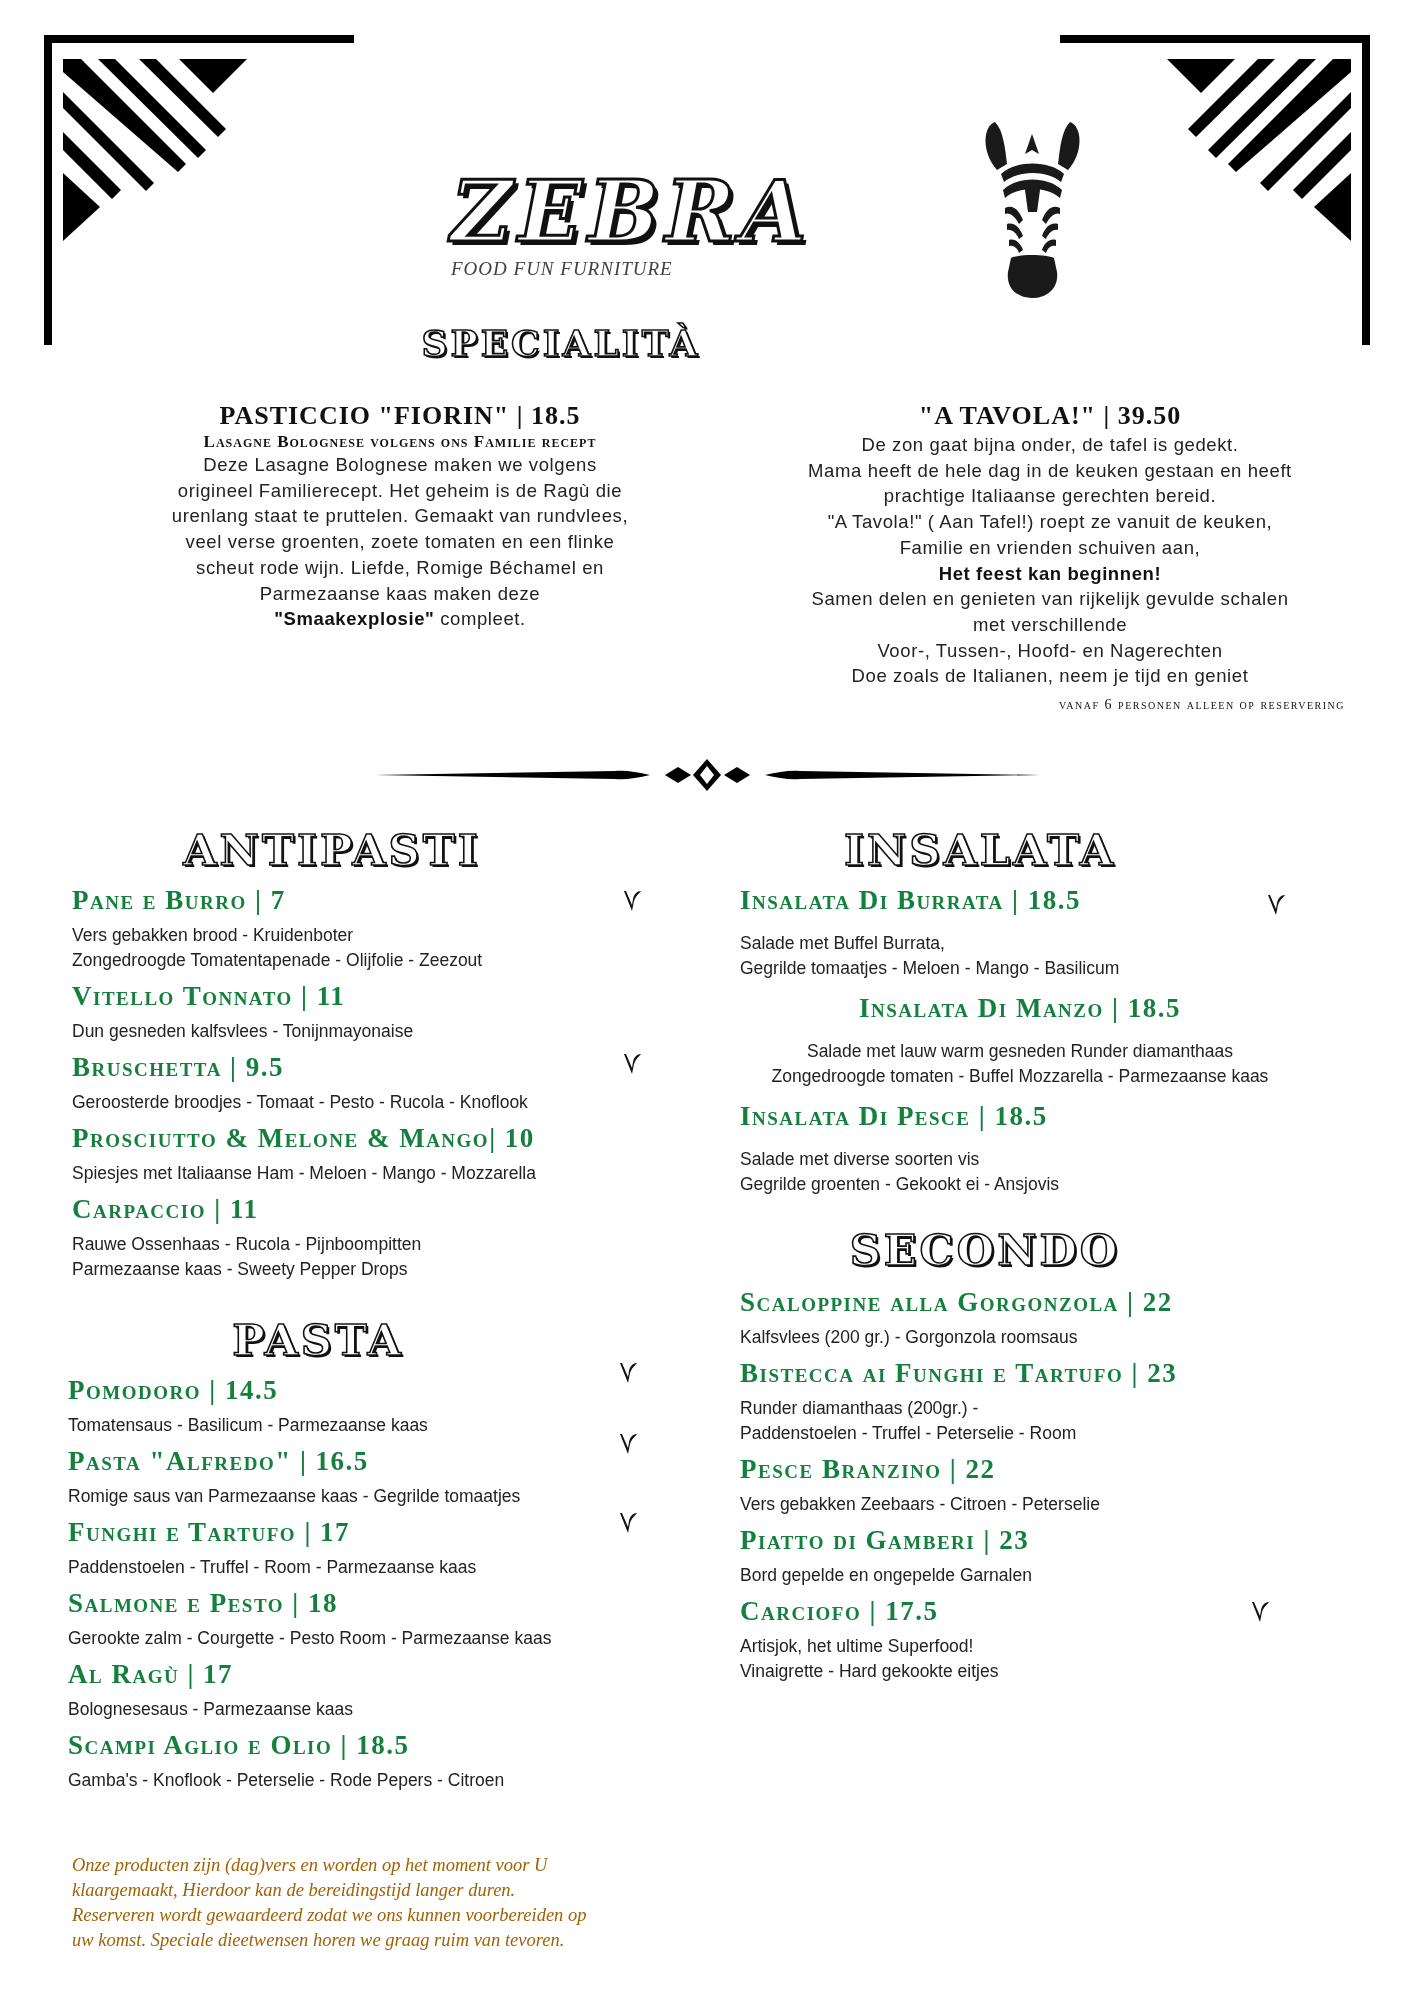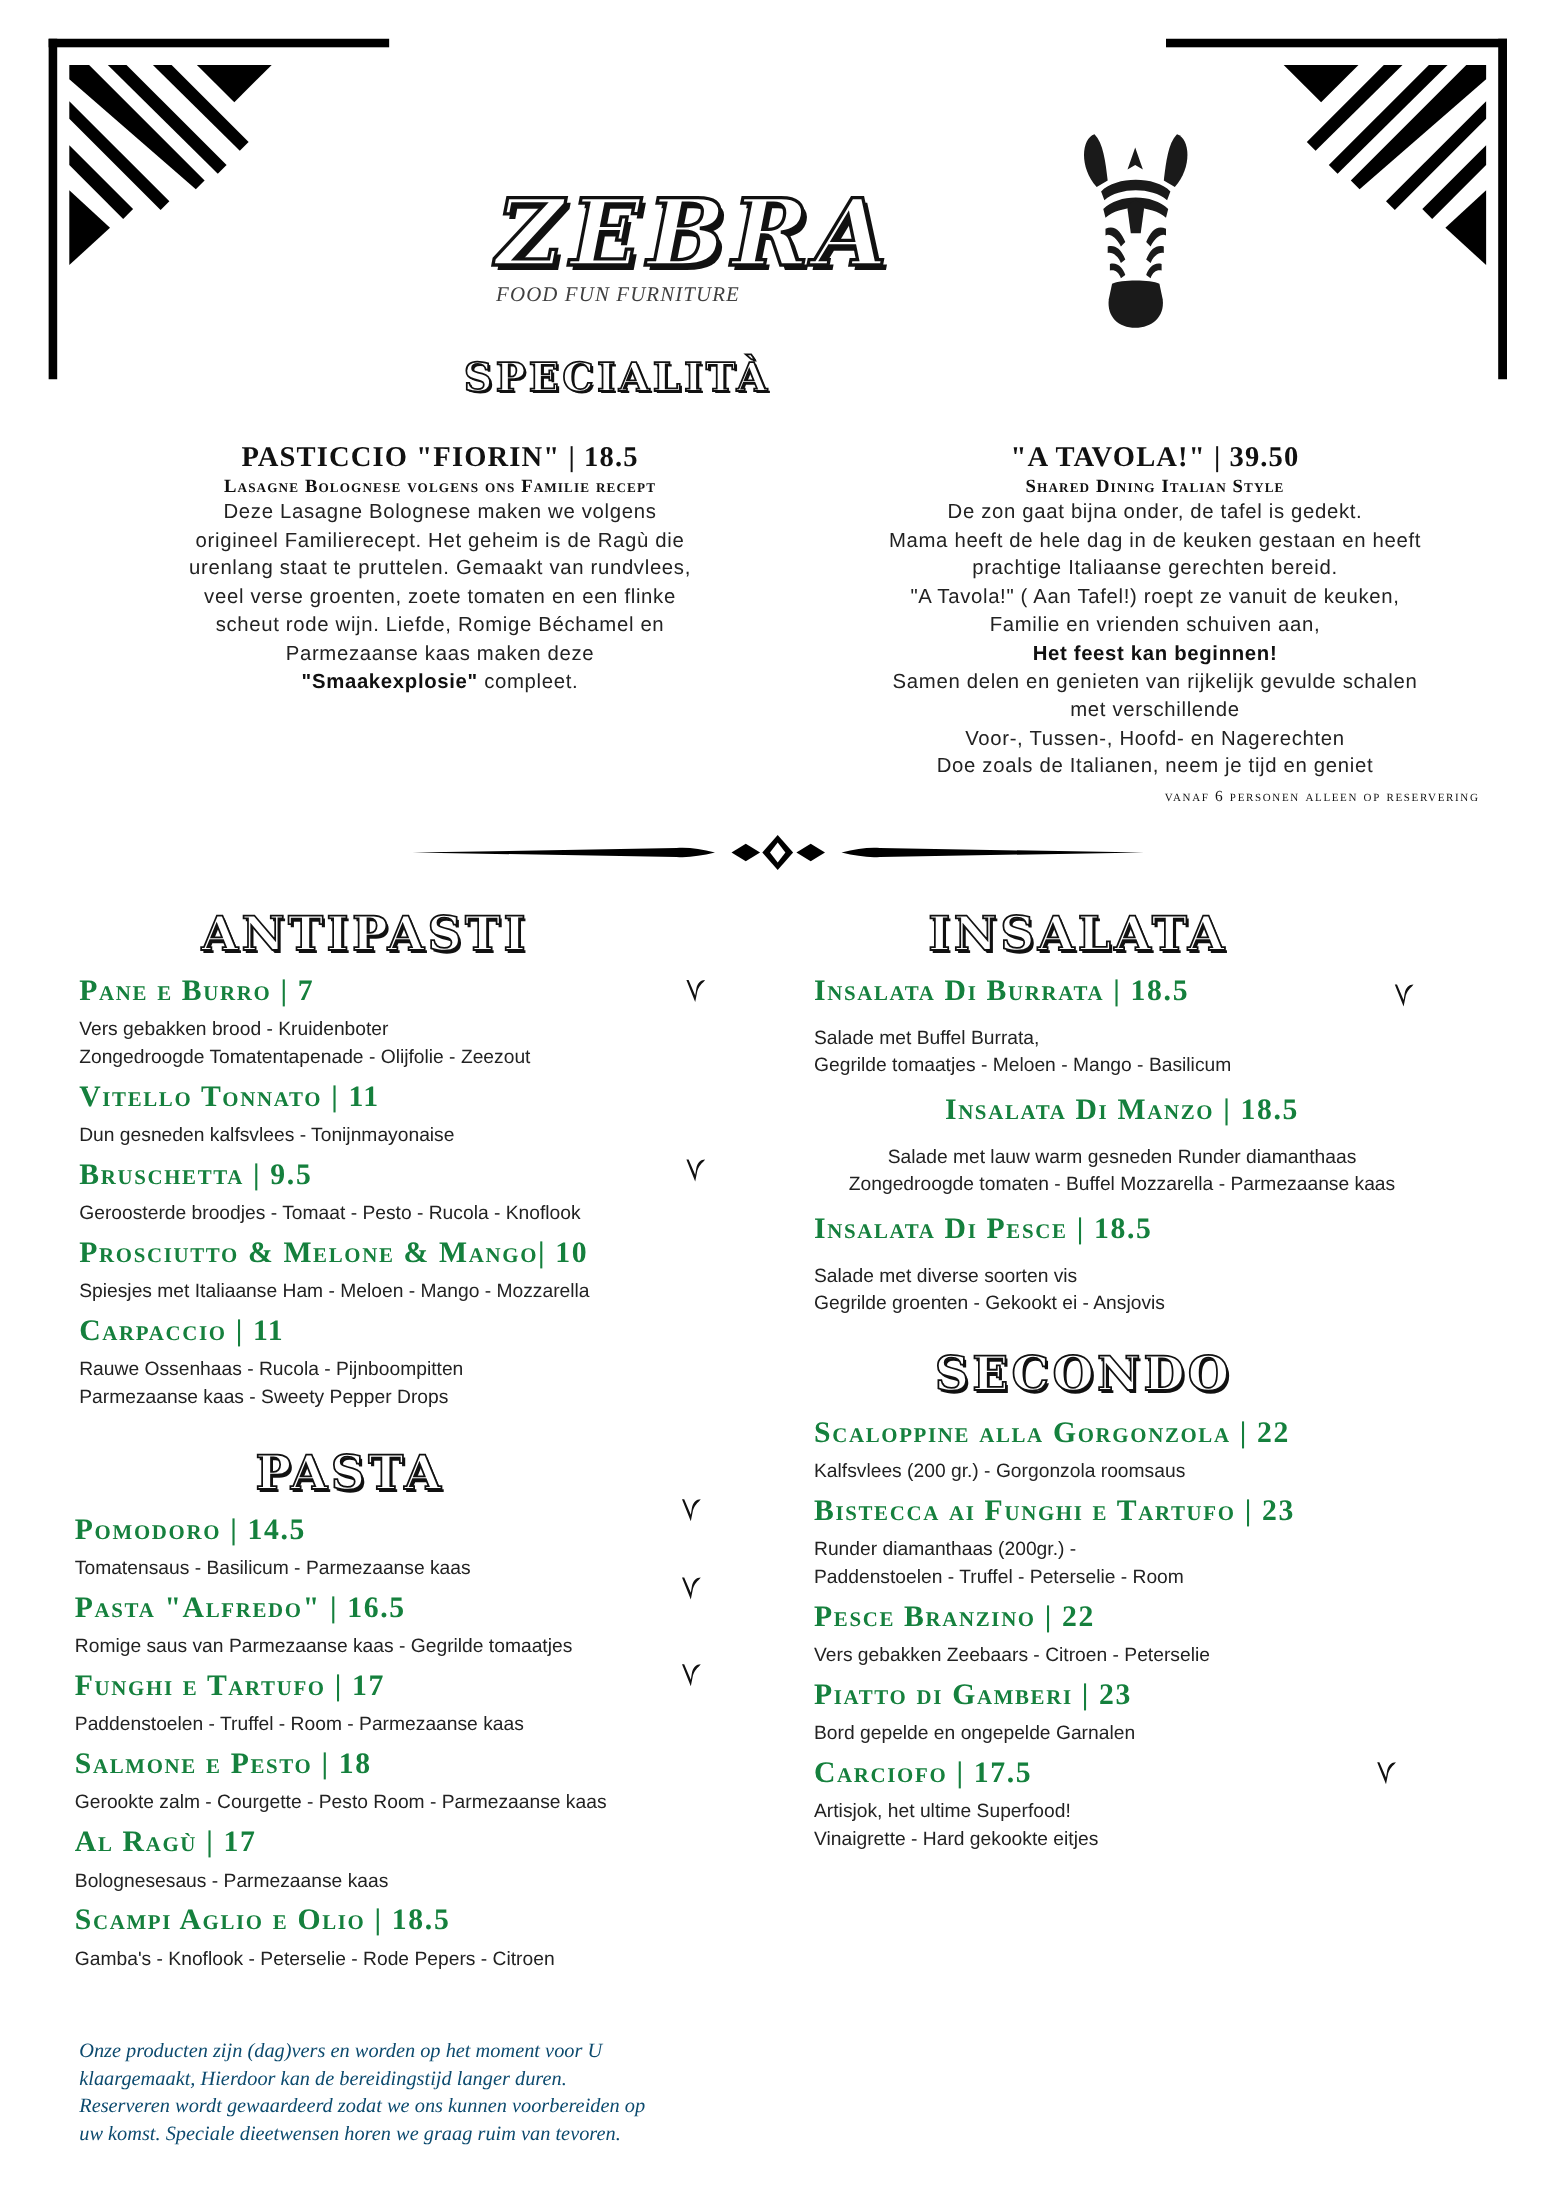--- a/index.html
+++ b/index.html
@@ -40,21 +40,21 @@
   .item { position:relative; }
   .item-name {
     font-family:"Liberation Serif", serif; font-weight:bold; font-variant:small-caps; font-size:27px;
     letter-spacing:1.5px; line-height:34px; color:#15803d; white-space:nowrap;
   }
   .item-desc { font-family:"Liberation Sans", sans-serif; font-size:17.5px; line-height:25px; color:#222; margin-top:6px; }
   .veg { position:absolute; width:20px; height:26px; }
 
   .footnote {
     position:absolute; left:72px; top:1853px; width:600px;
-    font-family:"Liberation Serif", serif; font-style:italic; font-size:18.5px; line-height:25px; color:#0c4a6e;
+    font-family:"Liberation Serif", serif; font-style:italic; font-size:18.5px; line-height:25px; color:#a16207;
   }
 </style>
 </head>
 <body>
 
 <svg class="corner left" viewBox="0 0 310 310">
   <rect x="0" y="0" width="310" height="8" fill="#000"></rect>
   <rect x="0" y="0" width="8" height="310" fill="#000"></rect>
   <polygon points="19,24 37,24 142,129 134,137 19,37" fill="#000"></polygon>
   <polygon points="54,24 71,24 162,115 154,123 54,24" fill="#000"></polygon>
@@ -108,21 +108,20 @@
     <div>urenlang staat te pruttelen. Gemaakt van rundvlees,</div>
     <div>veel verse groenten, zoete tomaten en een flinke</div>
     <div>scheut rode wijn. Liefde, Romige Béchamel en</div>
     <div>Parmezaanse kaas maken deze</div>
     <div><b>"Smaakexplosie"</b><span> compleet.</span></div>
   </div>
 </div>
 
 <div class="spec-col spec-right">
   <div class="spec-name">"A TAVOLA!" | 39.50</div>
-  <div class="spec-sub">Shared Dining Italian Style</div>
   <div class="spec-body">
     <div>De zon gaat bijna onder, de tafel is gedekt.</div>
     <div>Mama heeft de hele dag in de keuken gestaan en heeft</div>
     <div>prachtige Italiaanse gerechten bereid.</div>
     <div>"A Tavola!" ( Aan Tafel!) roept ze vanuit de keuken,</div>
     <div>Familie en vrienden schuiven aan,</div>
     <div><b>Het feest kan beginnen!</b></div>
     <div>Samen delen en genieten van rijkelijk gevulde schalen</div>
     <div>met verschillende</div>
     <div>Voor-, Tussen-, Hoofd- en Nagerechten</div>

